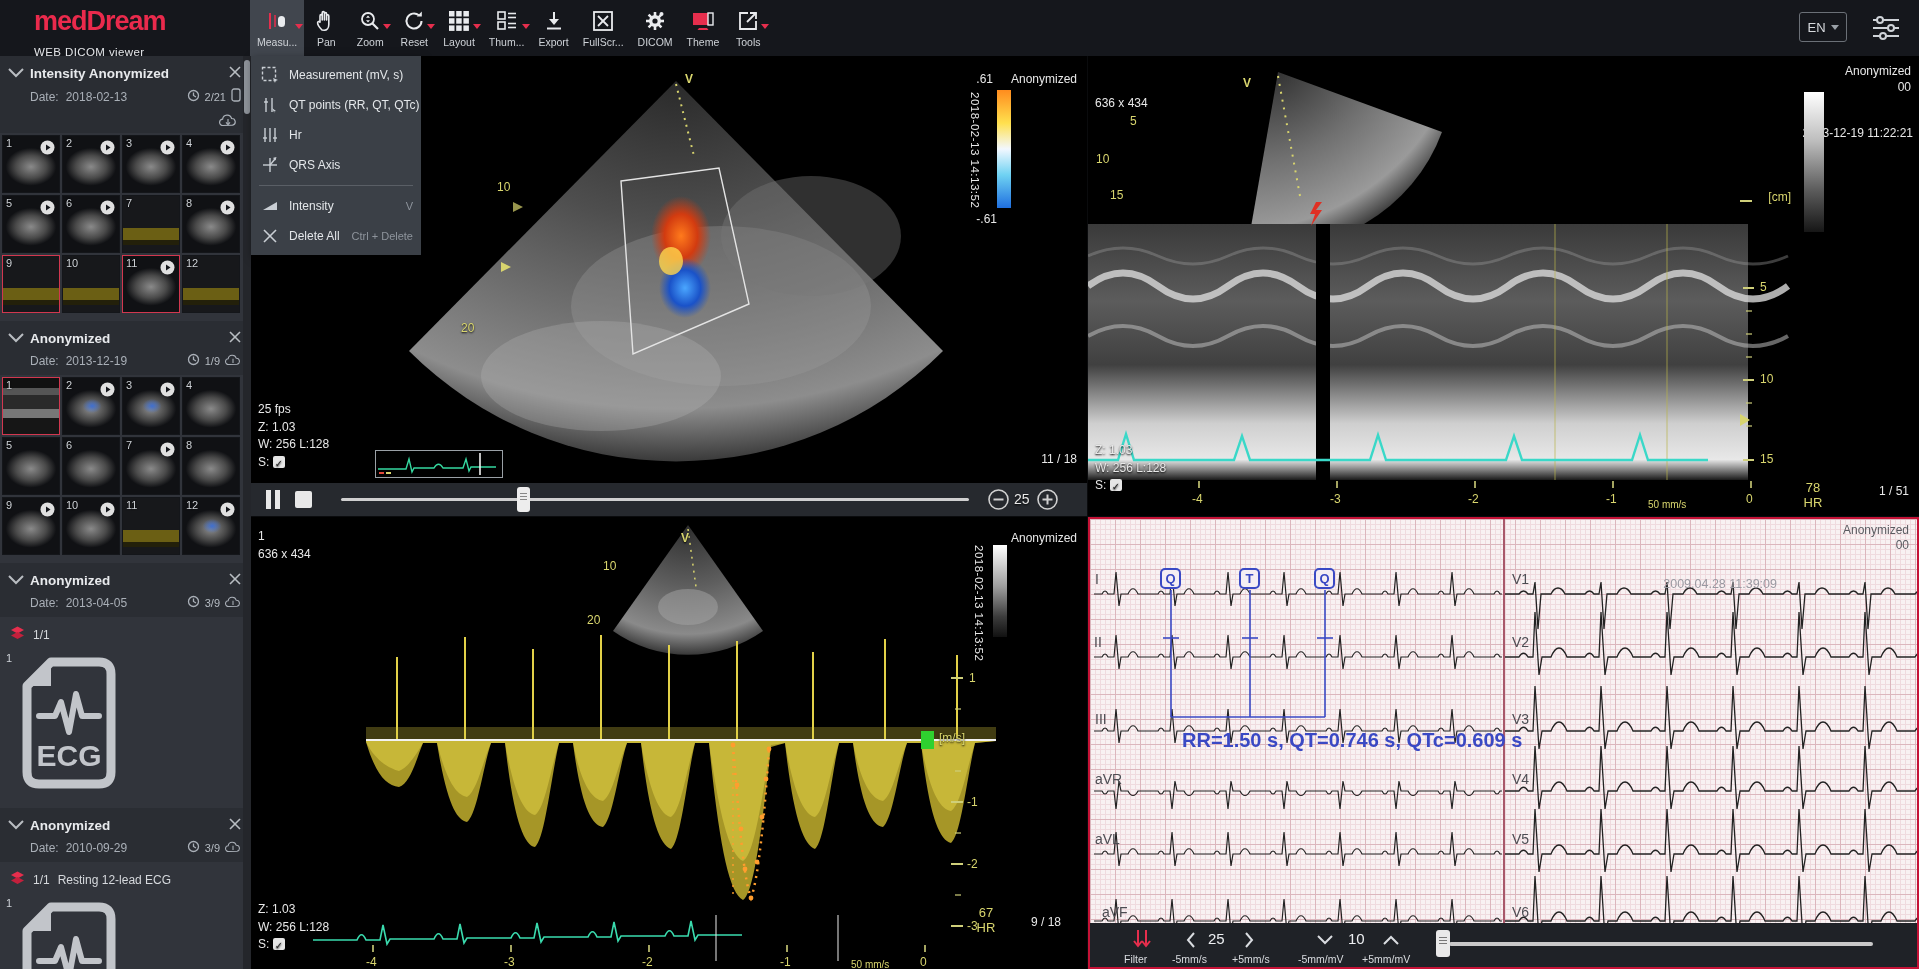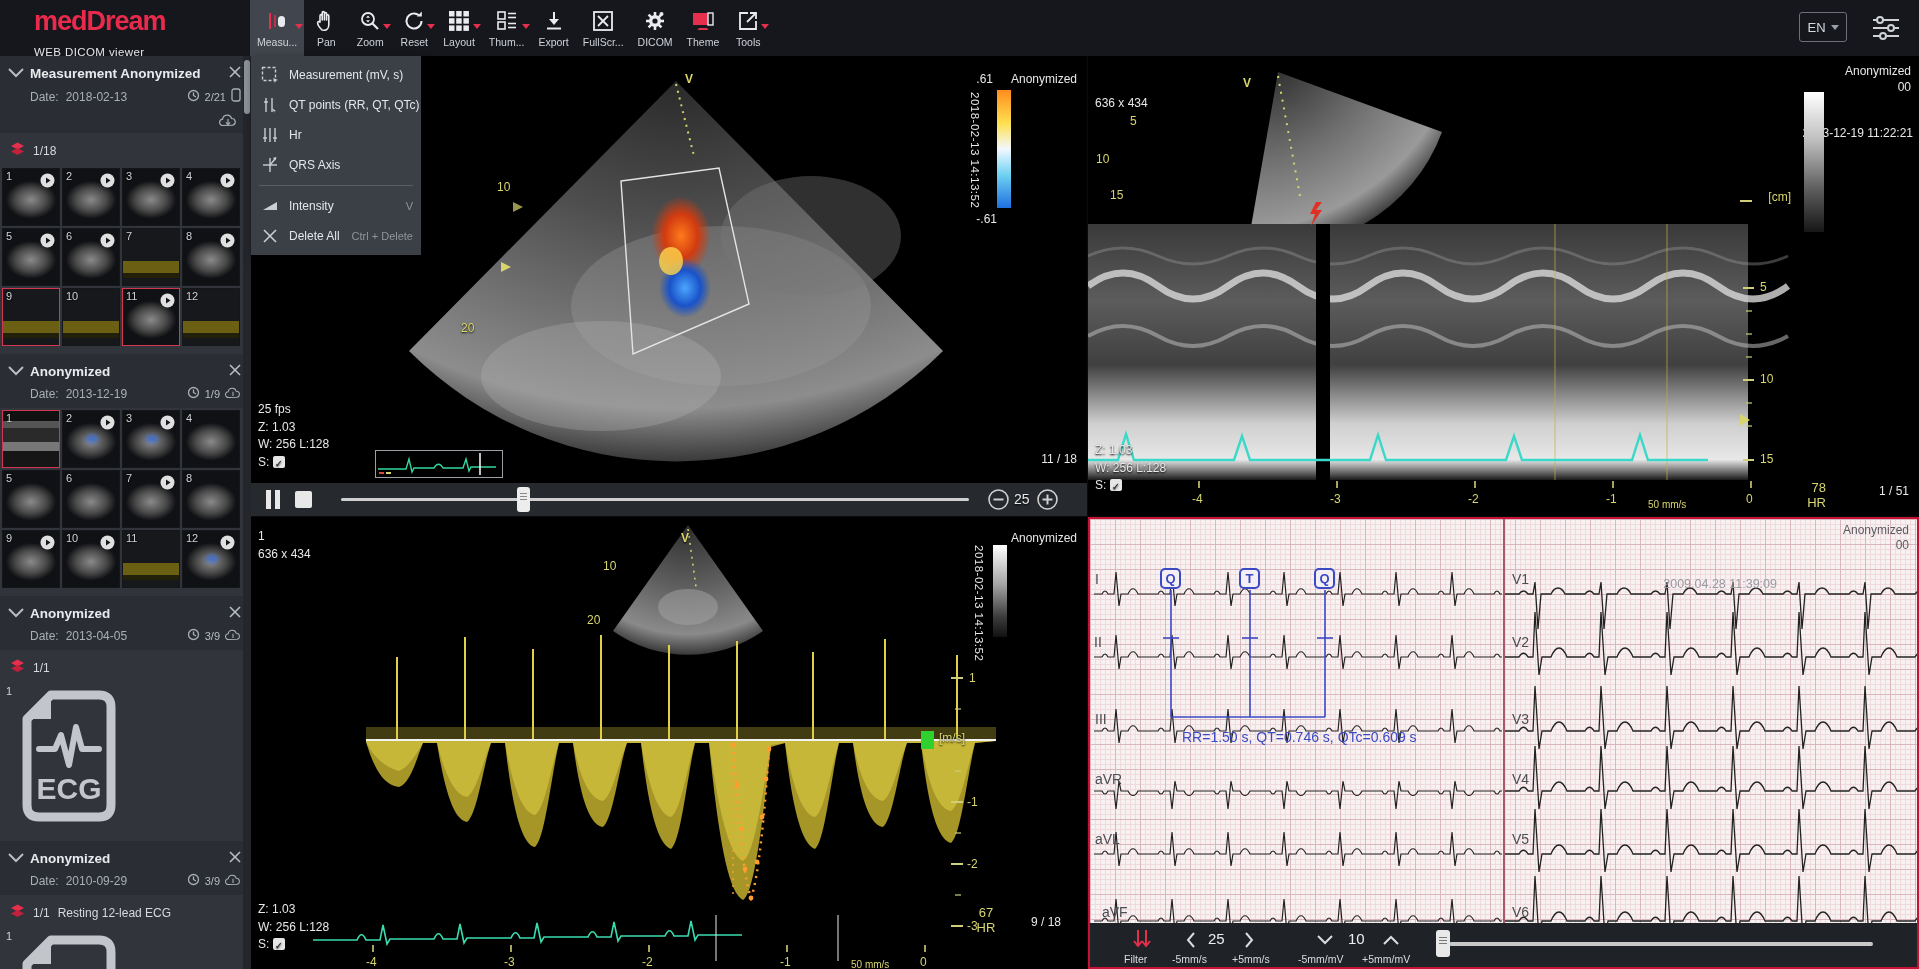--- a/index.html
+++ b/index.html
@@ -80,21 +80,21 @@
   #v4 .paper{position:absolute;left:0;top:0;width:827px;height:404px;
     background-image:
       linear-gradient(to right,#dcb6bd 1px,transparent 1px),
       linear-gradient(to bottom,#dcb6bd 1px,transparent 1px),
       linear-gradient(to right,#efdade 1px,transparent 1px),
       linear-gradient(to bottom,#efdade 1px,transparent 1px);
     background-size:25px 25px,25px 25px,5px 5px,5px 5px}
   .lead{position:absolute;font-size:14px;color:#4c4c52;z-index:4}
   .qbox{position:absolute;width:21px;height:21px;border:2px solid #3a49c4;border-radius:5px;background:#f5eef3;
         color:#3a49c4;font-size:13px;font-weight:bold;display:flex;align-items:center;justify-content:center;z-index:6;cursor:pointer}
-  #qt-text{position:absolute;left:92px;top:210px;font-size:14px;font-weight:normal;color:#3a49c4;z-index:6}
+  #qt-text{position:absolute;left:92px;top:210px;font-size:20px;font-weight:bold;color:#3a49c4;z-index:6}
   #ecgbar{position:absolute;left:0;bottom:0;width:827px;height:44px;background:#1f2227;z-index:8}
   .ebtn{position:absolute;cursor:pointer}
   .elab{position:absolute;font-size:10.5px;color:#d9dce0;white-space:nowrap}
   .eval{position:absolute;font-size:15px;color:#eceef1}
   #eslider{position:absolute;left:359px;top:19px;width:424px;height:4px;background:#c9c9c9;border-radius:2px}
   #ehandle{position:absolute;left:346px;top:7px;width:14px;height:27px;background:#e9e9e9;border-radius:3px;cursor:grab}
   #ehandle::after{content:"";position:absolute;left:3px;top:10px;width:8px;height:1px;background:#777;
       box-shadow:0 3px 0 #777,0 -3px 0 #777}
   .redline{position:absolute;left:413px;top:0;width:2px;height:404px;background:#a8586a;z-index:3}
 </style>
@@ -322,21 +322,21 @@
   </div>
 </div>
 
 <div id="sidebar">
 
   <div class="shead">
     <div class="trow">
       <span><svg width="16" height="10" viewBox="0 0 16 10">
             <polyline points="1,1 8,8 15,1" fill="none" stroke="#b9bdc2" stroke-width="2"></polyline>
           </svg></span>
-      <span class="stitle">Measurement Anonymized</span>
+      <span class="stitle">Intensity Anonymized</span>
       <span><svg width="12" height="12" viewBox="0 0 12 12" stroke="#b9bdc2" stroke-width="1.6">
             <line x1="1" y1="1" x2="11" y2="11"></line>
             <line x1="11" y1="1" x2="1" y2="11"></line>
           </svg></span>
     </div>
     <div class="drow">
       <span class="dl">Date:</span>
       <span>2018-02-13</span>
       <span style="flex:1"></span>
       <span><svg width="13" height="13" viewBox="0 0 13 13">
@@ -348,27 +348,20 @@
             <rect x="1" y="1" width="8" height="12" rx="2" fill="none" stroke="#aab0b8" stroke-width="1.3"></rect>
           </svg></span>
     </div>
   </div>
   <div class="cloudrow">
     <span><svg width="18" height="13" viewBox="0 0 18 13">
           <path d="M4 11.5a3.2 3.2 0 0 1-.4-6.4 4.6 4.6 0 0 1 9-.6 3.4 3.4 0 0 1 1 6.7z" fill="none" stroke="#aab0b8" stroke-width="1.2"></path>
           <line x1="9" y1="5" x2="9" y2="10" stroke="#aab0b8" stroke-width="1.2"></line>
           <path d="M7 8.4l2 2.3 2-2.3" fill="none" stroke="#aab0b8" stroke-width="1.2"></path>
         </svg></span>
-  </div>
-  <div class="serrow">
-    <span><svg width="15" height="14" viewBox="0 0 15 14">
-          <path d="M7.5 0.5L14 4 7.5 7.5 1 4z" fill="#e62e4d"></path>
-          <path d="M7.5 6L14 9.5 7.5 13 1 9.5z" fill="#c3203c"></path>
-        </svg></span>
-    <span>1/18</span>
   </div>
   <div class="thgrid">
     <div class="th th-echo">
         <span class="tn">1</span>
         <span class="play"><svg width="15" height="15" viewBox="0 0 15 15">
             <circle cx="7.5" cy="7.5" r="7" fill="#f2f2f2"></circle>
             <path d="M6 4.5l4.5 3L6 10.5z" fill="#15171c"></path>
           </svg></span>
       </div>
     <div class="th th-echo">
@@ -773,21 +766,21 @@
     <div>Z: 1.03</div>
     <div>W: 256 L:128</div>
     <div><span>S:</span><span class="cb"></span></div>
   </div>
   <div class="ov ovy" style="left:104px;top:436px">-4</div>
   <div class="ov ovy" style="left:242px;top:436px">-3</div>
   <div class="ov ovy" style="left:380px;top:436px">-2</div>
   <div class="ov ovy" style="left:518px;top:436px">-1</div>
   <div class="ov ovy" style="left:658px;top:436px">0</div>
   <div class="ov ovy" style="left:560px;top:443px;font-size:10px">50 mm/s</div>
-  <div class="ov ovy" style="left:712px;top:424px;font-size:13px;text-align:right;width:26px">
+  <div class="ov ovy" style="left:712px;top:424px;font-size:13px;text-align:center;width:26px">
     <div>78</div>
       <div>HR</div>
   </div>
   <div class="ov" style="right:10px;top:428px">1 / 51</div>
 </div>
 
 <div class="viewer" id="v3">
   <svg width="836" height="452" style="position:absolute;left:0;top:0">
     <defs>
       <radialGradient id="fg3" cx="50%" cy="0%" r="105%">

